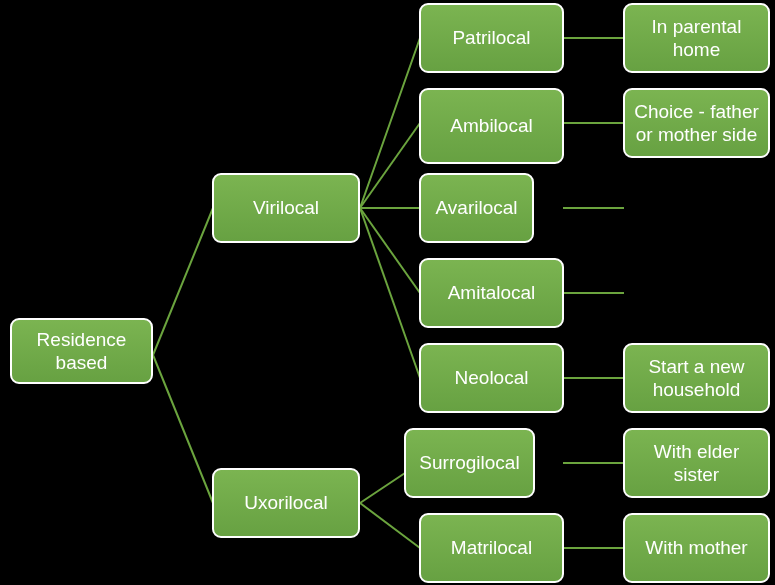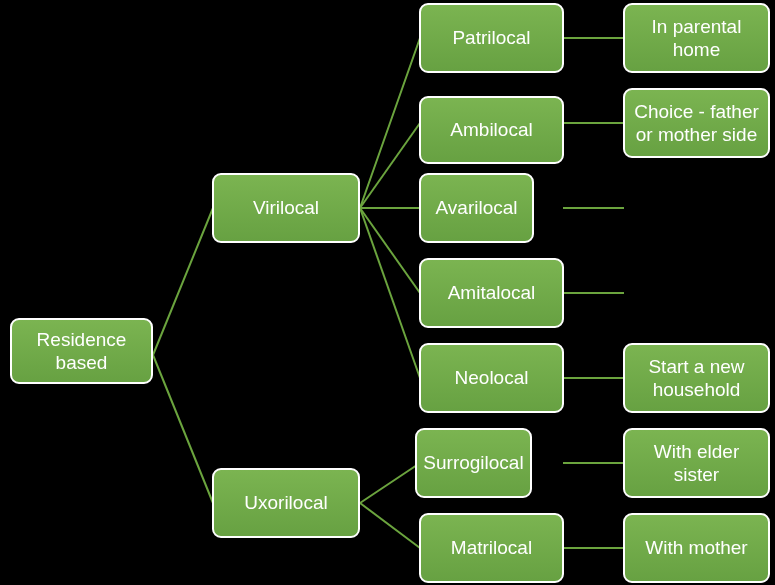--- a/index.html
+++ b/index.html
@@ -68,33 +68,33 @@
   <div class="node" style="left:212px;top:173px;width:148px;height:70px">
     <span>Virilocal</span>
   </div>
   <div class="node" style="left:212px;top:468px;width:148px;height:70px">
     <span>Uxorilocal</span>
   </div>
 
   <div class="node" style="left:419px;top:3px;width:145px;height:70px">
     <span>Patrilocal</span>
   </div>
-  <div class="node" style="left:419px;top:96px;width:145px;height:68px">
+  <div class="node" style="left:419px;top:88px;width:145px;height:76px">
     <span>Ambilocal</span>
   </div>
   <div class="node" style="left:419px;top:173px;width:115px;height:70px">
     <span>Avarilocal</span>
   </div>
   <div class="node" style="left:419px;top:258px;width:145px;height:70px">
     <span>Amitalocal</span>
   </div>
   <div class="node" style="left:419px;top:343px;width:145px;height:70px">
     <span>Neolocal</span>
   </div>
-  <div class="node" style="left:415px;top:428px;width:117px;height:70px">
+  <div class="node" style="left:404px;top:428px;width:131px;height:70px">
     <span>Surrogilocal</span>
   </div>
   <div class="node" style="left:419px;top:513px;width:145px;height:70px">
     <span>Matrilocal</span>
   </div>
 
   <div class="node" style="left:623px;top:3px;width:147px;height:70px">
     <span>In parental home</span>
   </div>
   <div class="node" style="left:623px;top:88px;width:147px;height:70px">

